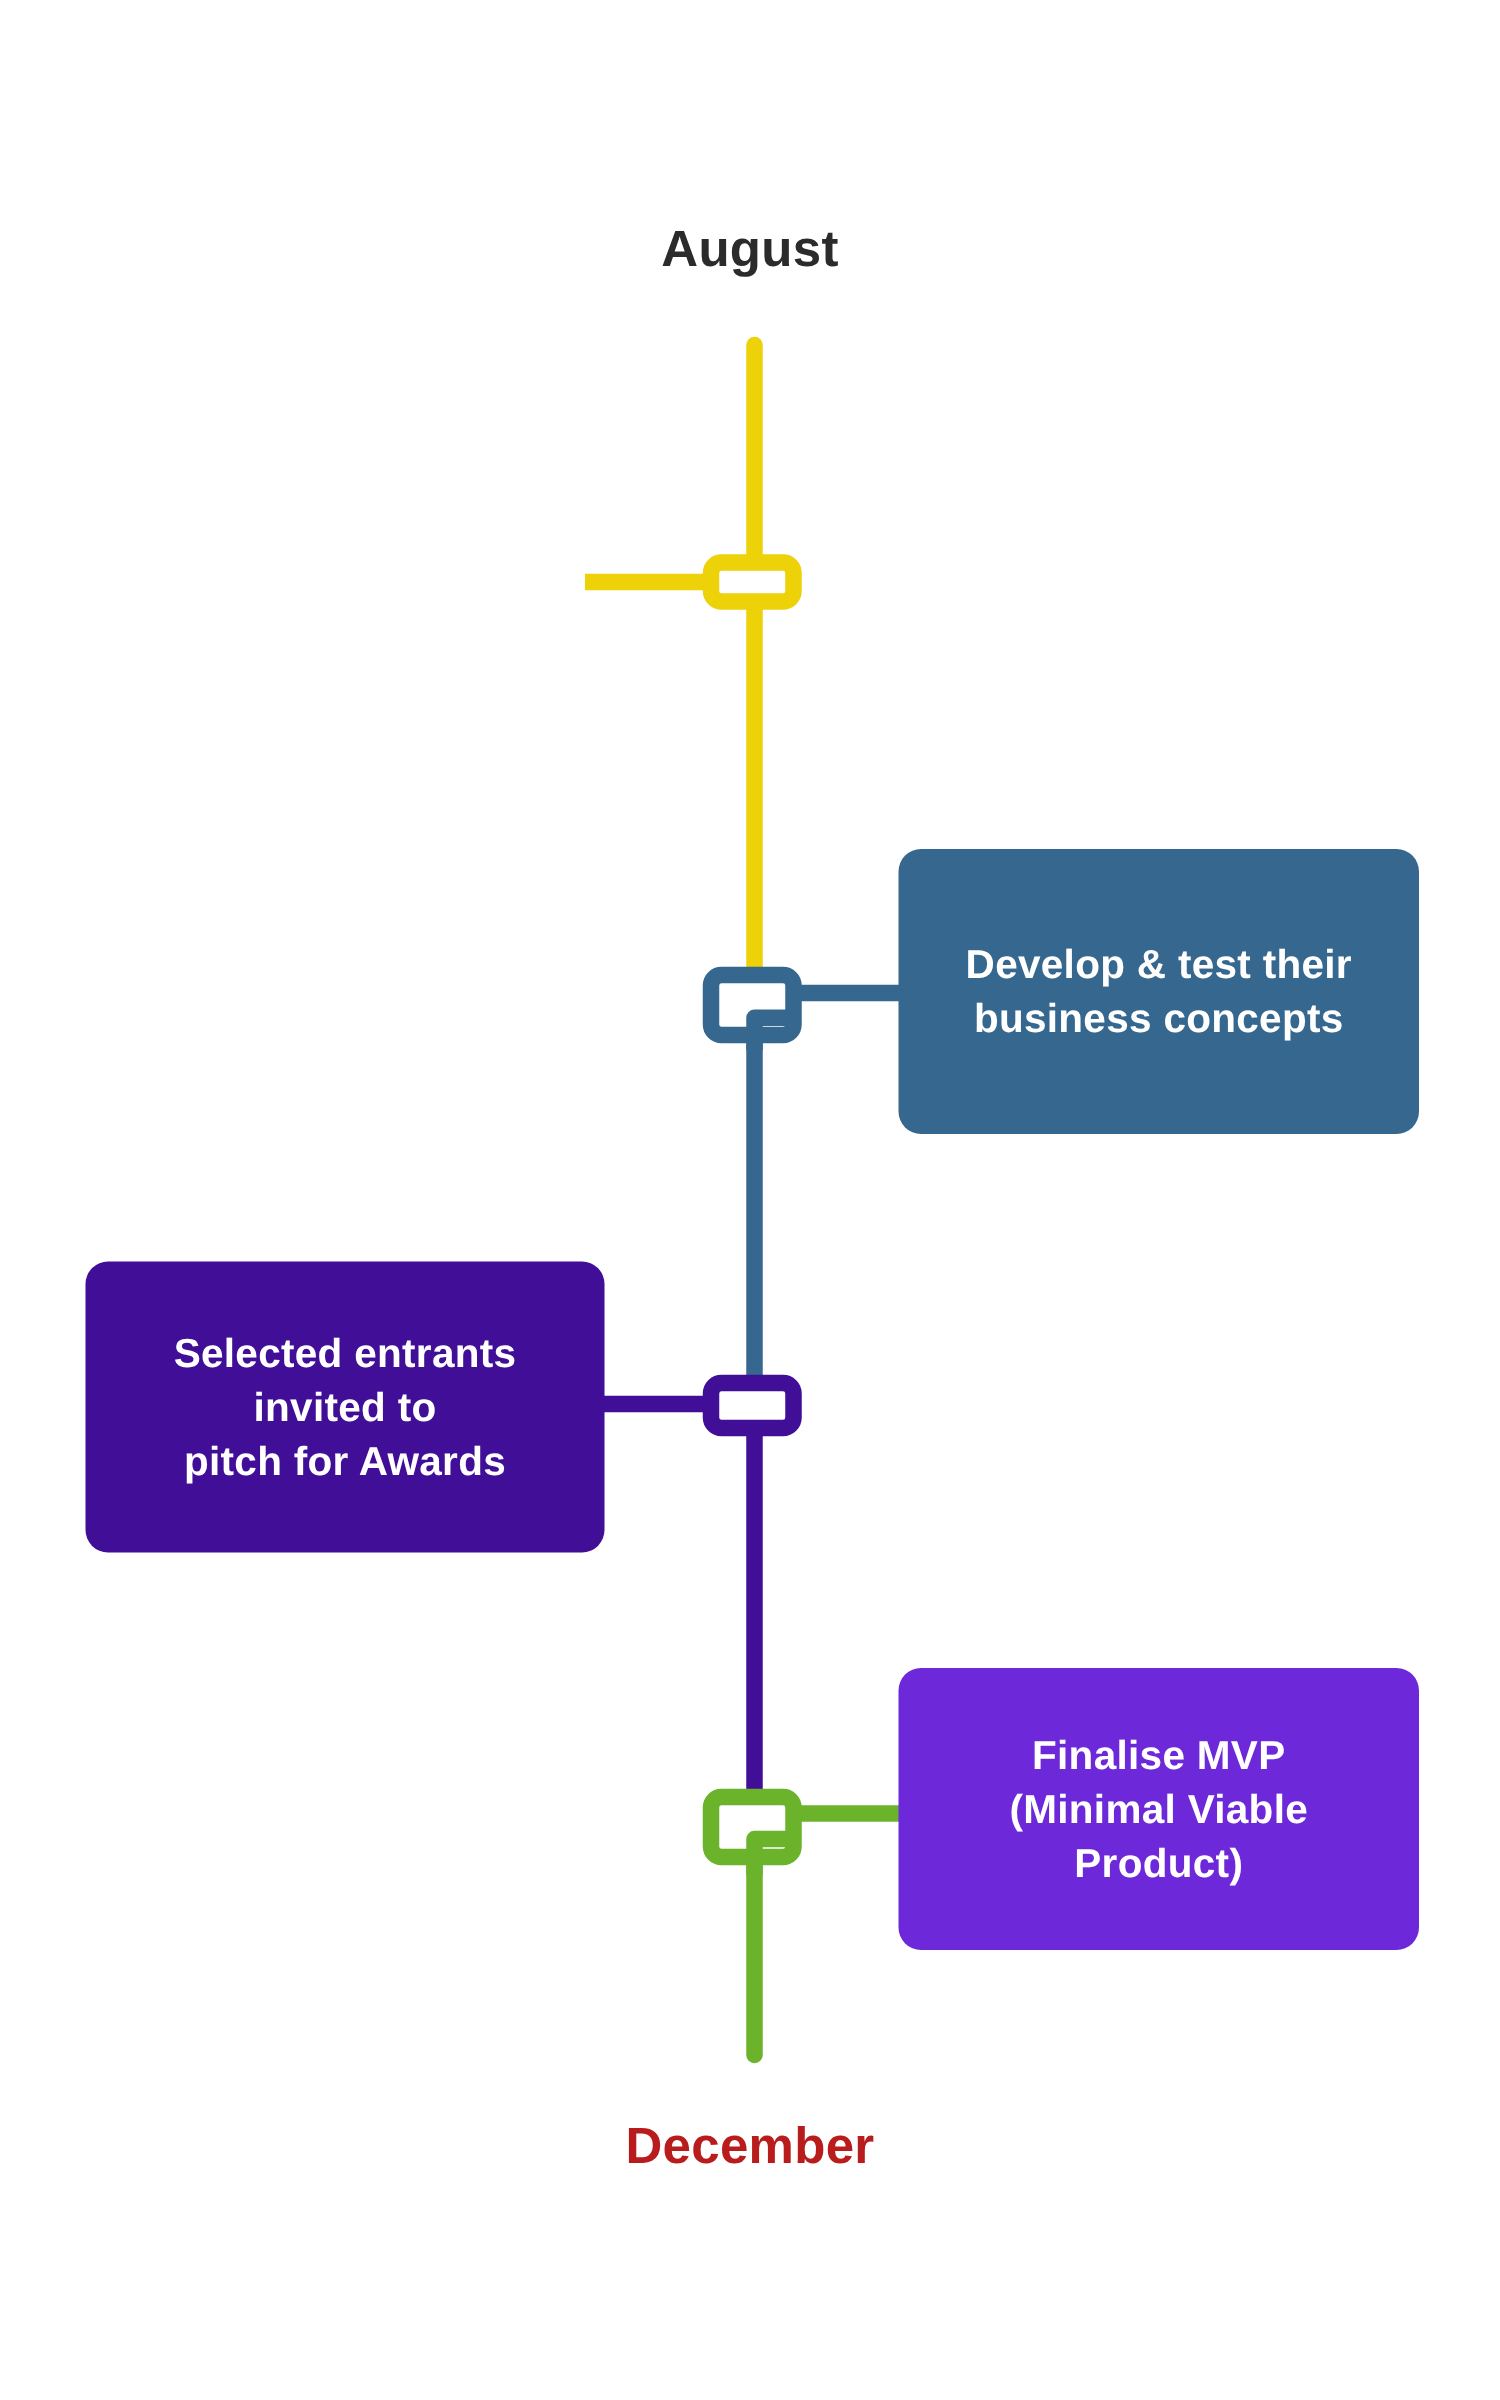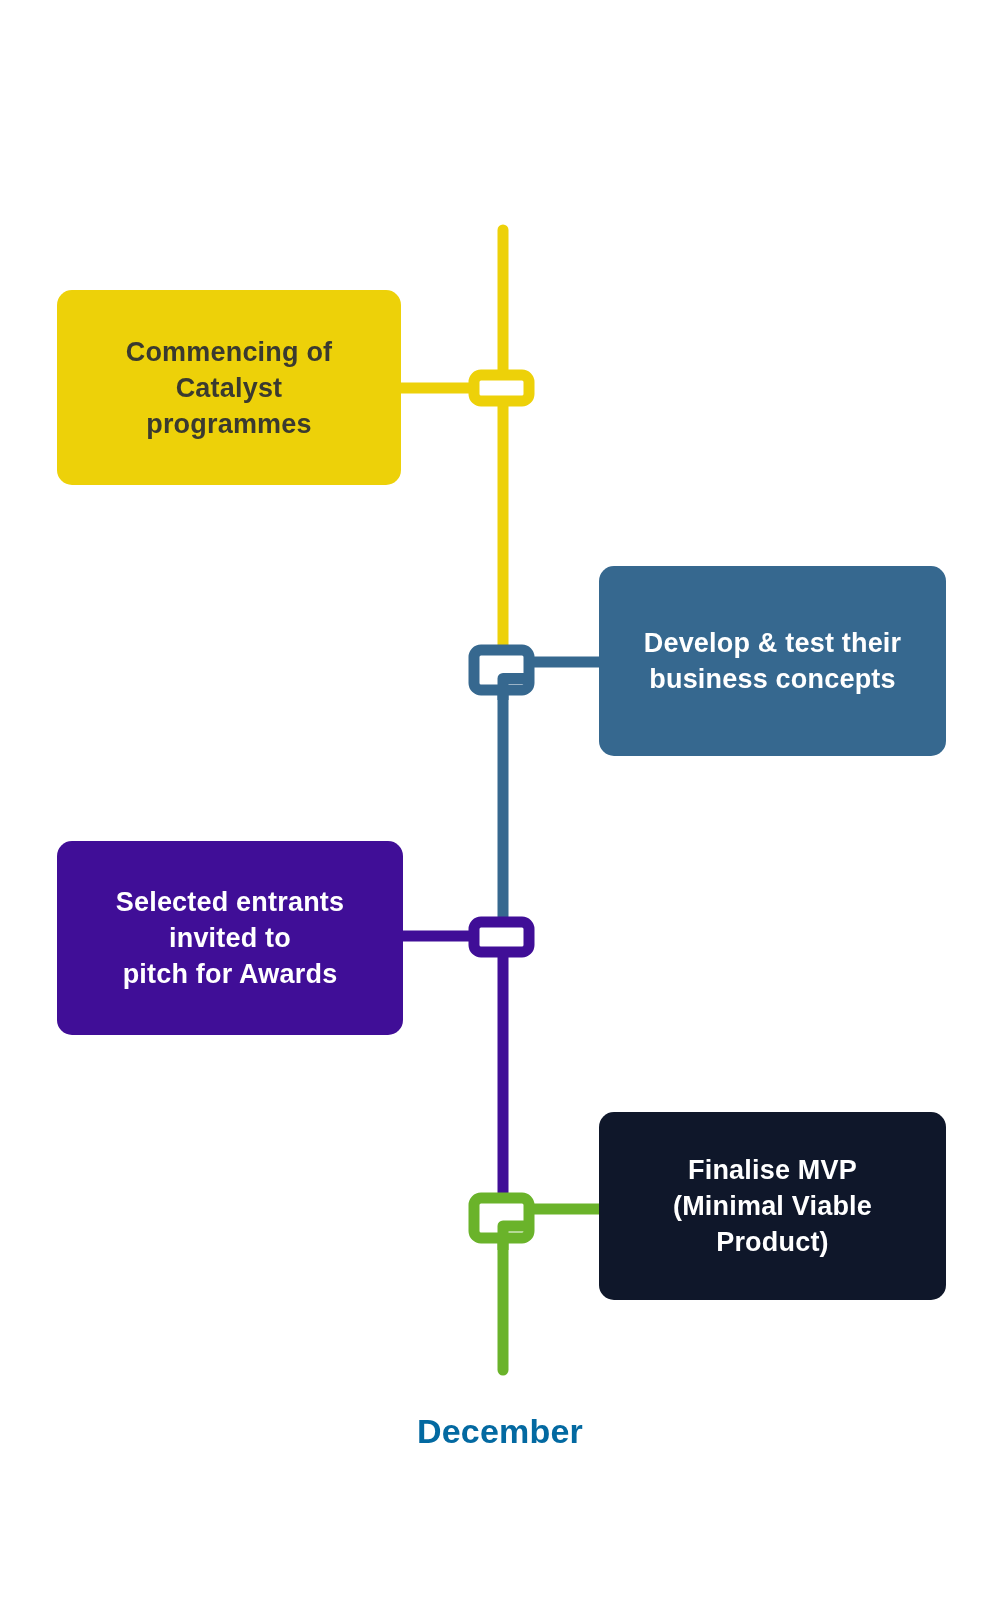--- a/index.html
+++ b/index.html
@@ -36,20 +36,21 @@
   .card-1 { left: 57px;  top: 290px;  width: 344px; height: 195px; }
   .card-2 { left: 599px; top: 566px;  width: 347px; height: 190px; }
   .card-3 { left: 57px;  top: 841px;  width: 346px; height: 194px; }
   .card-4 { left: 599px; top: 1112px; width: 347px; height: 188px; }
 </style>
 </head>
 <body>
 
 <div class="stage">
 
+  <div class="month-label month-top" style="color: rgb(43, 43, 43);">August</div>
 
   <svg class="timeline-svg" width="1000" height="1600" viewBox="0 0 1000 1600">
 
     <path d="M503 230 V650" fill="none" stroke-width="11" stroke-linecap="round" stroke="#EDD109"></path>
     <path d="M503 692 V923" fill="none" stroke-width="11" stroke="#36688F"></path>
     <path d="M503 952 V1198" fill="none" stroke-width="11" stroke="#400E97"></path>
     <path d="M503 1238 V1370" fill="none" stroke-width="11" stroke-linecap="round" stroke="#6AB32A"></path>
 
     <path d="M390 388 H477" fill="none" stroke-width="11" stroke="#EDD109"></path>
     <path d="M530 662 H612" fill="none" stroke-width="11" stroke="#36688F"></path>
@@ -58,38 +59,33 @@
 
     <rect x="474" y="375" width="55" height="26" rx="7" stroke-width="11" stroke="#EDD109" fill="#FFFFFF"></rect>
     <rect x="474" y="650" width="55" height="40" rx="7" stroke-width="11" stroke="#36688F" fill="#FFFFFF"></rect>
     <rect x="474" y="922" width="55" height="30" rx="7" stroke-width="11" stroke="#400E97" fill="#FFFFFF"></rect>
     <rect x="474" y="1198" width="55" height="40" rx="7" stroke-width="11" stroke="#6AB32A" fill="#FFFFFF"></rect>
 
     <path d="M529 678.5 L503 678.5 L503 700" fill="none" stroke-width="11" stroke-linejoin="round" stroke="#36688F"></path>
     <path d="M529 1226 L503 1226 L503 1250" fill="none" stroke-width="11" stroke-linejoin="round" stroke="#6AB32A"></path>
   </svg>
 
-  <div class="milestone-card card-1" style="background: rgb(237, 209, 9); color: rgb(58, 58, 48);">
-    <div class="card-label">Commencing of
-Catalyst
-programmes</div>
-  </div>
 
   <div class="milestone-card card-3" style="background: rgb(64, 14, 151); color: rgb(255, 255, 255);">
     <div class="card-label">Selected entrants
 invited to
 pitch for Awards</div>
   </div>
 
   <div class="milestone-card card-2" style="background: rgb(54, 104, 143); color: rgb(255, 255, 255);">
     <div class="card-label">Develop &amp; test their
 business concepts</div>
   </div>
 
-  <div class="milestone-card card-4" style="background: #0f172a; color: rgb(255, 255, 255);">
+  <div class="milestone-card card-4" style="background: #6d28d9; color: rgb(255, 255, 255);">
     <div class="card-label">Finalise MVP
 (Minimal Viable
 Product)</div>
   </div>
 
-  <div class="month-label month-bottom" style="color: #0369a1;">December</div>
+  <div class="month-label month-bottom" style="color: #b91c1c;">December</div>
 
 </div>
 
 </body></html>

